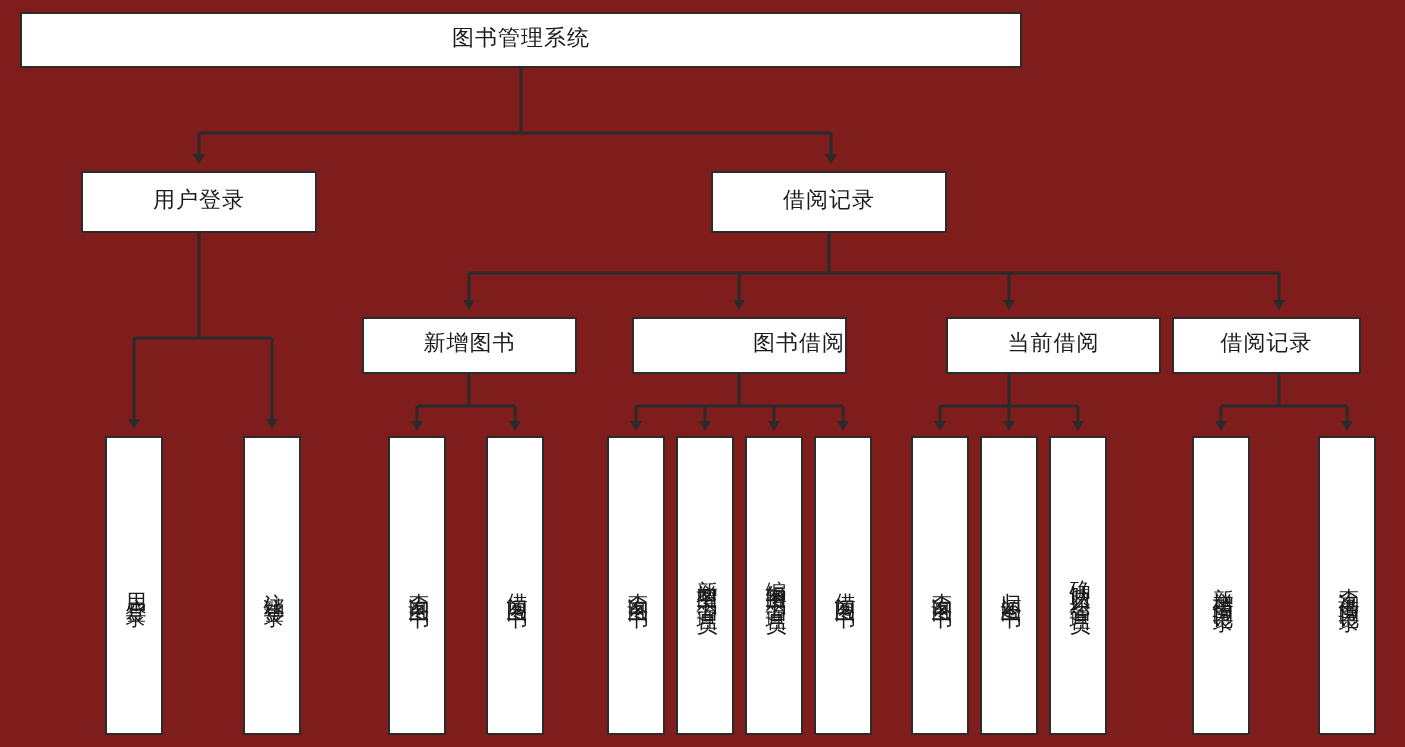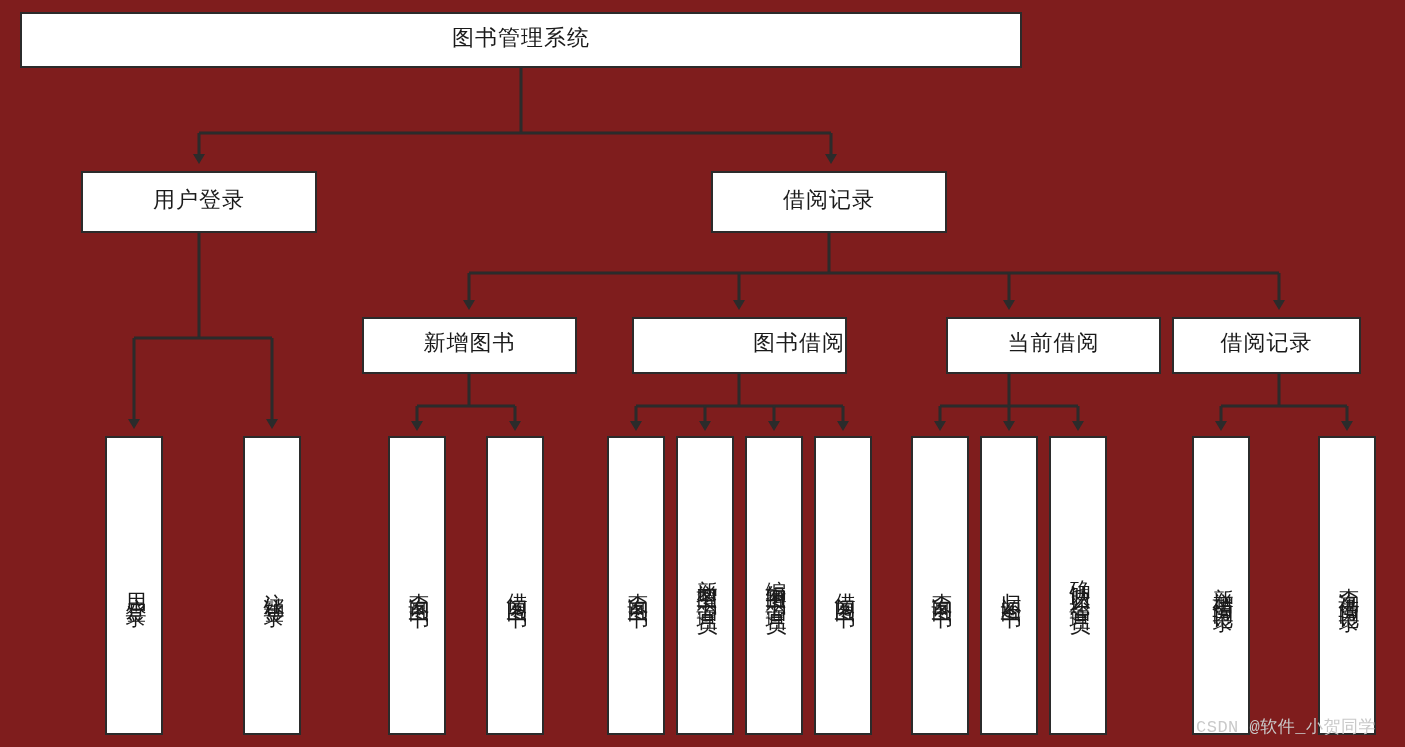--- a/index.html
+++ b/index.html
@@ -177,14 +177,13 @@
         <span class="vtext">确认归还（管理员）</span>
       </div>
       <div class="node vert" style="left: 1192px; top: 436px; width: 58px; height: 299px;">
         <span class="vtext">新增借阅记录</span>
       </div>
       <div class="node vert" style="left: 1318px; top: 436px; width: 58px; height: 299px;">
         <span class="vtext">查询借阅记录</span>
       </div>
     </div>
 
-  <div class="watermark" style="left: 1196px; top: 715px;">CSDN @软件_小贺同学</div>
 </div>
 
 </body></html>

